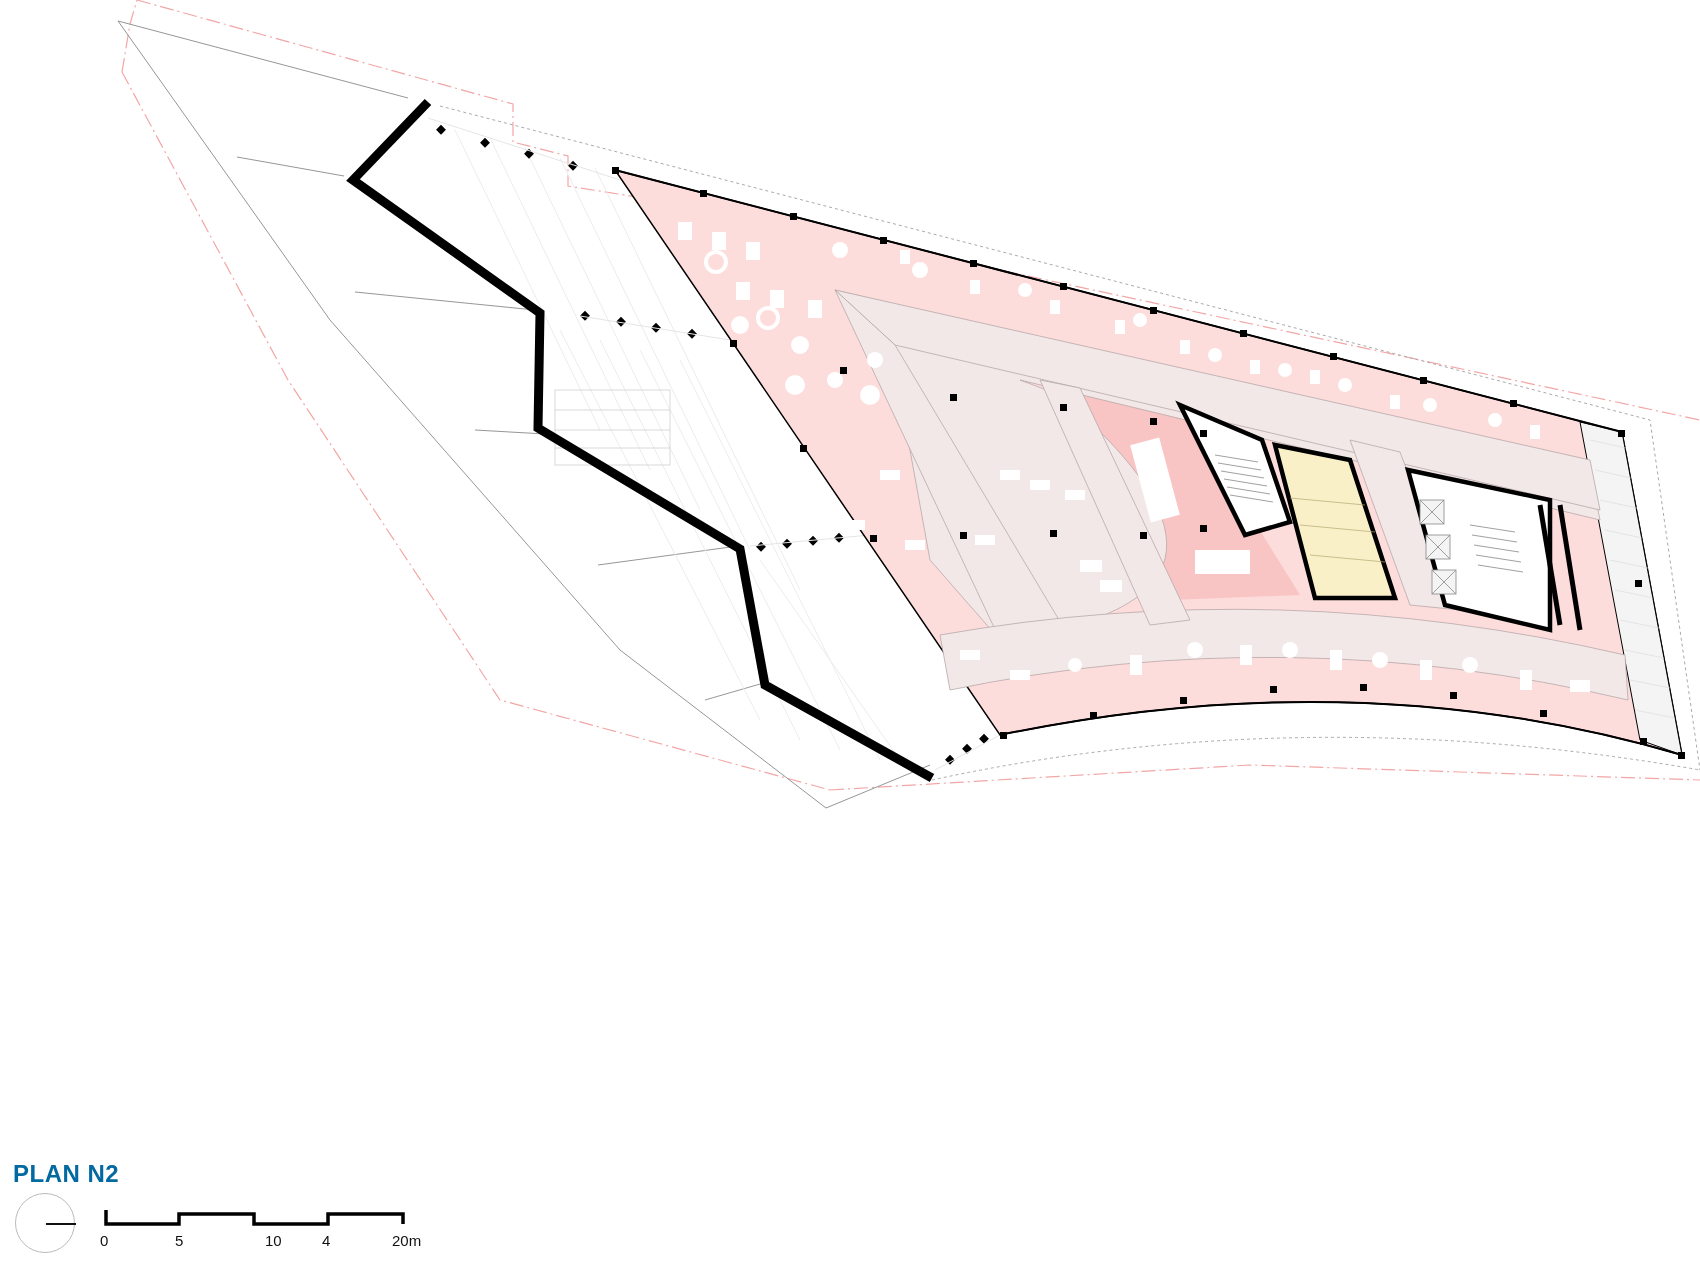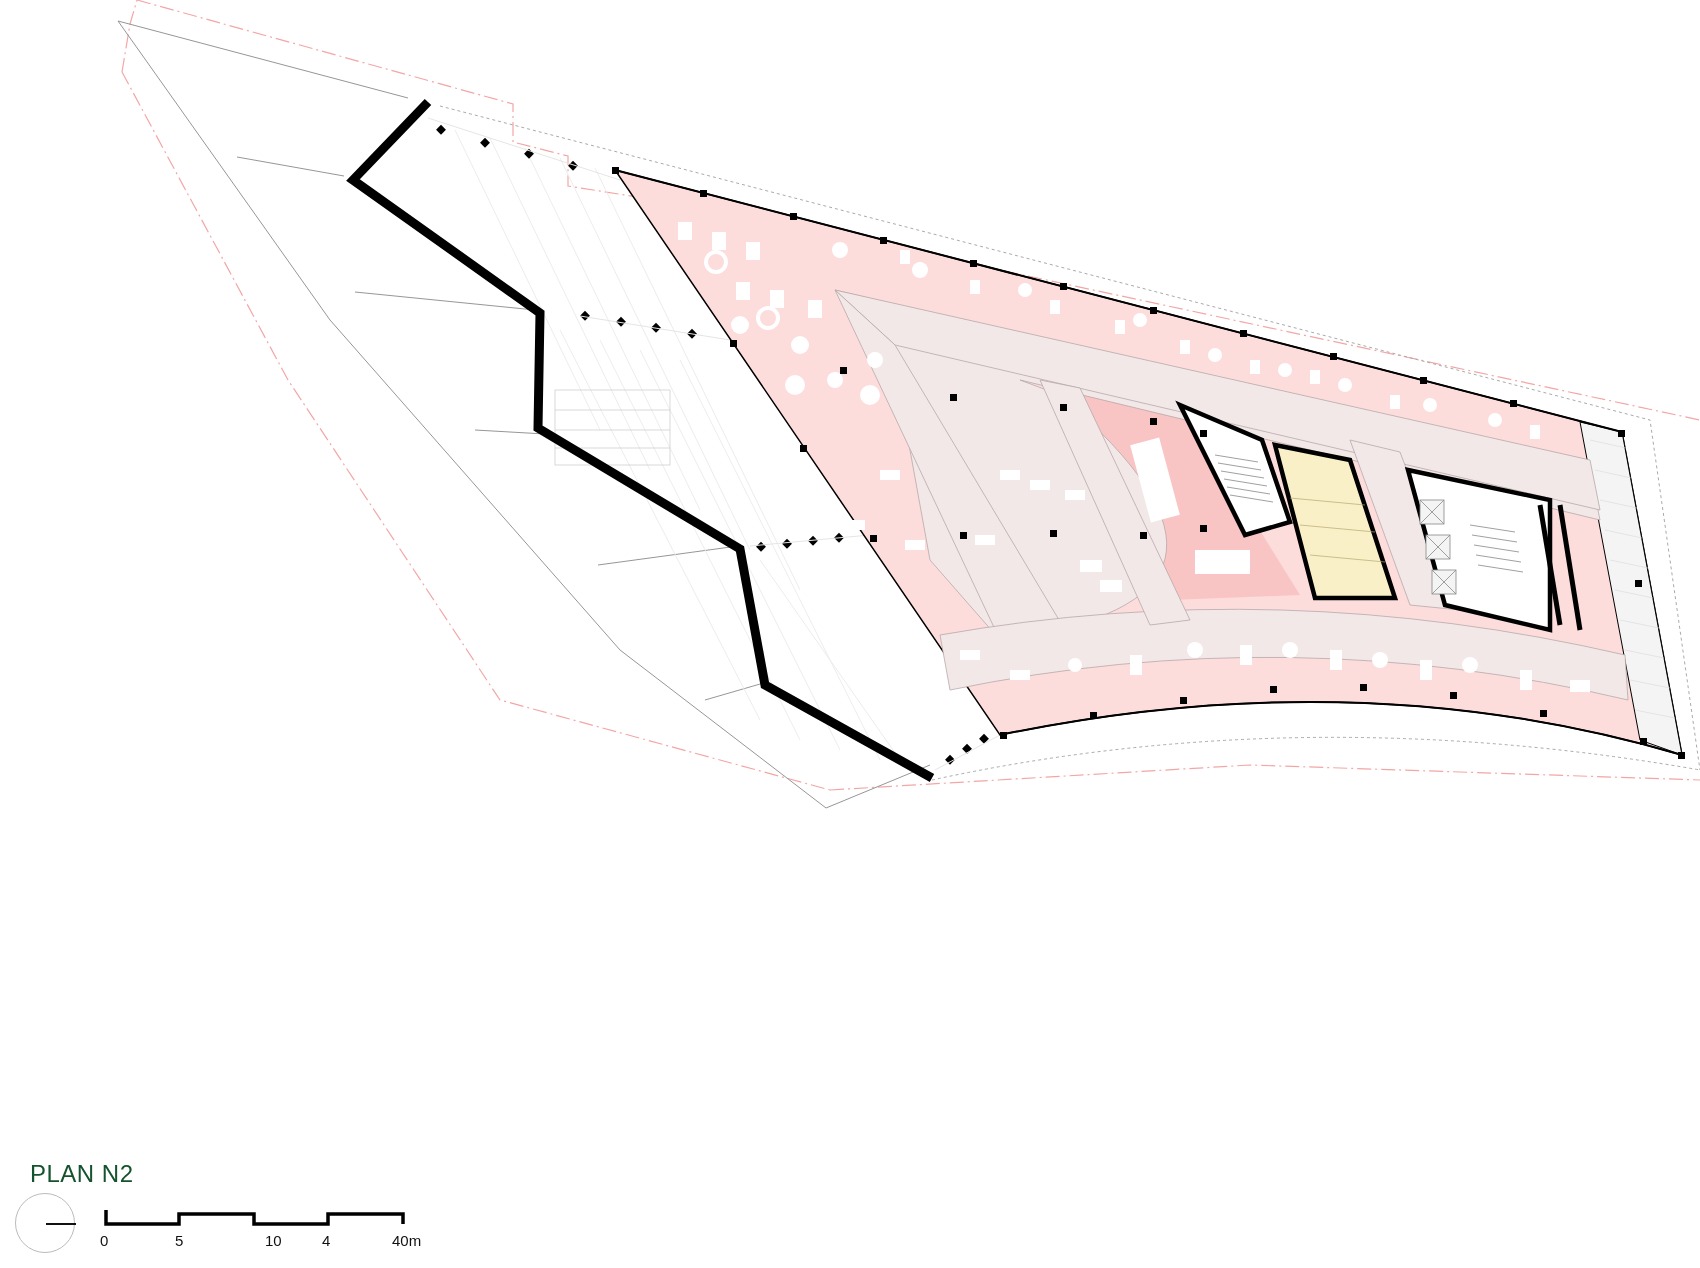--- a/index.html
+++ b/index.html
@@ -1,18 +1,18 @@
 <!DOCTYPE html>
 <html><head>
 <meta charset="utf-8">
 <style>
   html,body{margin:0;padding:0;background:#ffffff;}
   body{width:1700px;height:1268px;position:relative;overflow:hidden;font-family:"Liberation Sans",sans-serif;}
   #plan{position:absolute;left:0;top:0;width:1700px;height:1268px;}
-  .title{position:absolute;left:30px;top:1160px;font-family:"Liberation Sans",sans-serif;font-weight:normal;font-size:24px;letter-spacing:0.5px;color:#14532d;}
+  .title{position:absolute;left:13px;top:1160px;font-family:"Liberation Sans",sans-serif;font-weight:bold;font-size:24px;letter-spacing:0.5px;color:#0369a1;}
   .north{position:absolute;left:15px;top:1193px;width:60px;height:60px;border:1px solid #bbb;border-radius:50%;box-sizing:border-box;}
   .north-needle{position:absolute;left:30px;top:29px;width:30px;height:2px;background:#111;}
   .scale{position:absolute;left:104px;top:1208px;width:305px;height:24px;}
   .scale-label{position:absolute;top:1232px;font-size:15px;color:#111;font-family:"Liberation Sans",sans-serif;}
 </style>
 </head>
 <body>
 
 <svg id="plan" viewBox="0 0 1700 1268" xmlns="http://www.w3.org/2000/svg">
 
@@ -257,13 +257,13 @@
   <div class="north-needle"></div>
 </div>
 
 <svg class="scale" viewBox="0 0 305 24" xmlns="http://www.w3.org/2000/svg">
   <polyline fill="none" stroke="#000" stroke-width="3.5" stroke-linejoin="miter" points="2,2 2,16 75,16 75,6 150,6 150,16 224,16 224,6 299,6 299,16"></polyline>
 </svg>
 <span class="scale-label" style="left:100px">0</span>
 <span class="scale-label" style="left:175px">5</span>
 <span class="scale-label" style="left:265px">10</span>
 <span class="scale-label" style="left:322px">4</span>
-<span class="scale-label" style="left:392px">40m</span>
+<span class="scale-label" style="left:392px">20m</span>
 
 </body></html>

